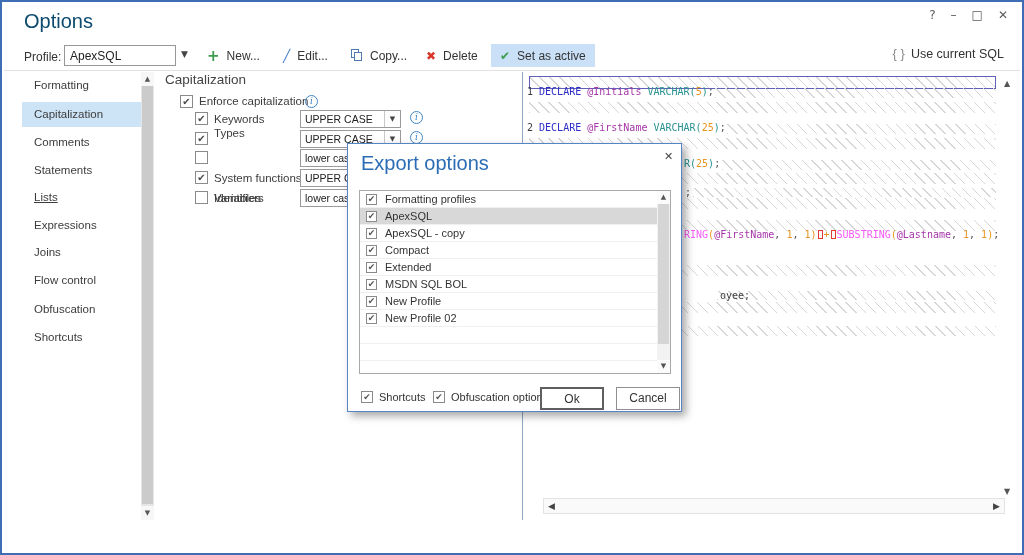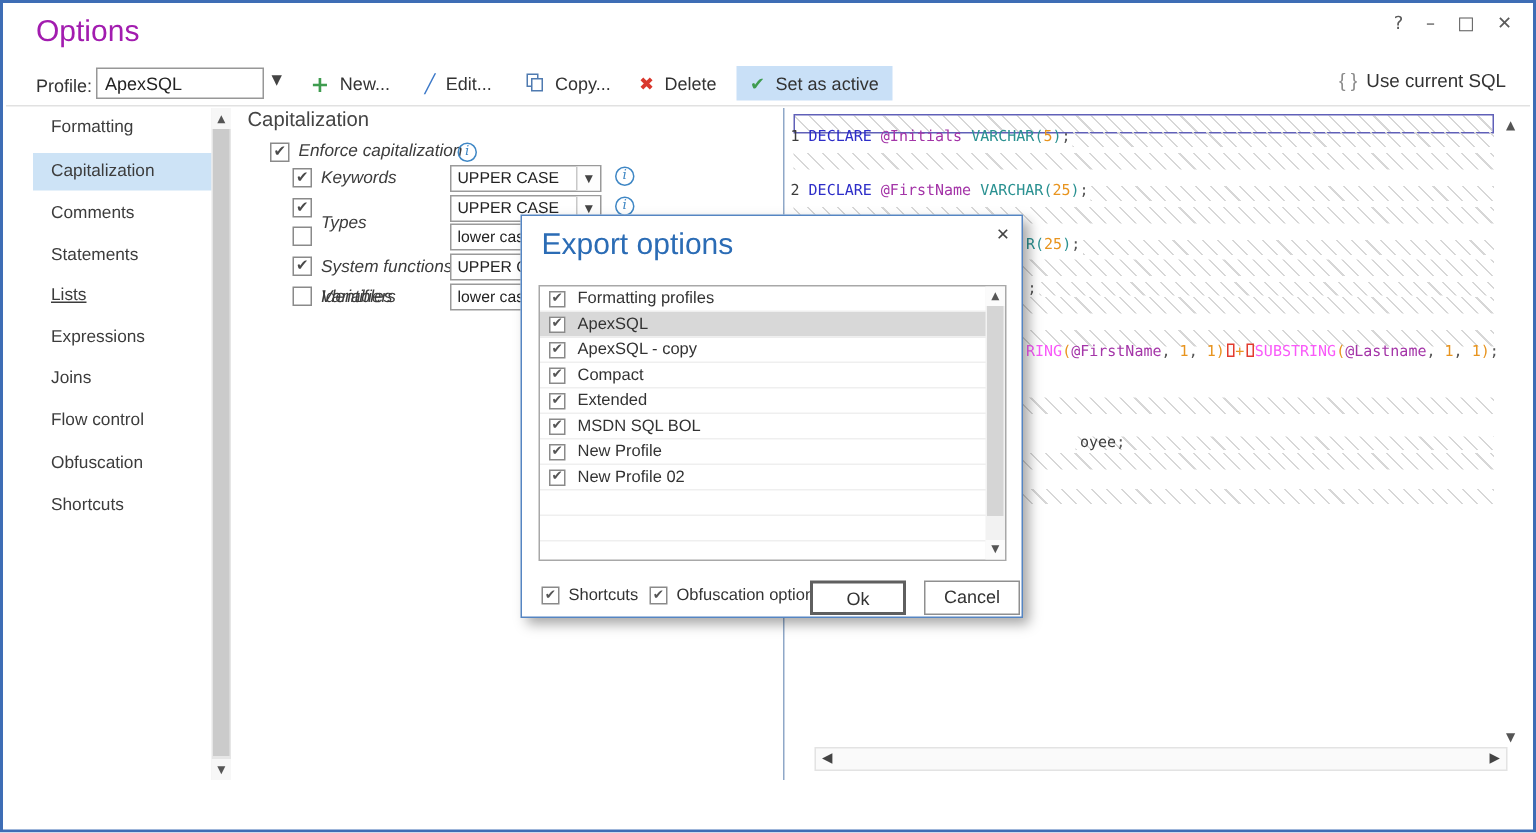--- a/index.html
+++ b/index.html
@@ -1,20 +1,20 @@
 <!DOCTYPE html>
 <html><head>
 <meta charset="utf-8">
 <style>
   * { box-sizing: border-box; margin: 0; padding: 0; }
   html,body { width:1024px; height:555px; font-family:"Liberation Sans",sans-serif; background:#fff; }
   #win { position:relative; width:1024px; height:555px; background:#fff; border:2px solid #3e6db5; overflow:hidden; }
 
   
-  .app-title { position:absolute; left:22px; top:8px; font-size:20px; color:#a21caf; }
+  .app-title { position:absolute; left:22px; top:8px; font-size:20px; color:#0c4a6e; }
   .win-controls { position:absolute; top:6px; right:14px; display:flex; gap:15px; color:#5a5a5a; font-size:12px; font-family:"DejaVu Sans",sans-serif; }
   .win-controls span { cursor:default; }
 
   
   .lbl { color:#333; font-size:12px; }
   .profile-label { position:absolute; left:22px; top:48px; }
   .profile-input { position:absolute; left:62px; top:43px; width:112px; height:21px; border:1px solid #979797; background:#fff; font-size:12px; color:#222; padding-left:5px; font-family:"Liberation Sans",sans-serif; }
   .profile-caret { position:absolute; left:179px; top:47px; font-size:9px; color:#444; font-family:"DejaVu Sans",sans-serif; }
   .tbtn { position:absolute; top:42px; height:23px; display:flex; align-items:center; gap:7px; padding:0 9px; font-size:12px; color:#333; cursor:default; }
   .tbtn .ic { font-family:"DejaVu Sans",sans-serif; }
@@ -34,21 +34,21 @@
   
   .side-item { position:absolute; left:20px; width:119px; height:25px; line-height:25px; padding-left:12px; font-size:11.5px; color:#3c3c3c; cursor:default; }
   .side-item.sel { background:#cde3f6; }
   .side-scroll { position:absolute; left:139px; top:70px; width:13px; height:448px; background:#e6e6e6; }
   .side-scroll .arr { position:absolute; left:0; width:13px; height:14px; background:#f7f7f7; color:#555; font-size:7px; text-align:center; line-height:14px; font-family:"DejaVu Sans",sans-serif; }
   .side-scroll .thumb { position:absolute; left:1px; top:14px; width:11px; height:418px; background:#cbcbcb; }
 
   
   .cap-heading { position:absolute; left:163px; top:70px; font-size:13.5px; color:#444; }
   .chk { position:absolute; width:13px; height:13px; border:1px solid #8a8a8a; background:#fff; font-family:"DejaVu Sans",sans-serif; font-size:10px; line-height:11px; text-align:center; color:#4a4a4a; }
-  .cap-label { position:absolute; font-size:11.5px; color:#3c3c3c;font-style:italic; }
+  .cap-label { position:absolute; font-size:11.5px; color:#3c3c3c; }
   .info { position:absolute; width:13px; height:13px; border:1px solid #3f87c5; border-radius:50%; color:#3f87c5; font-size:9px; line-height:11px; text-align:center; font-family:"DejaVu Serif",serif; font-style:italic; }
   .combo { position:absolute; height:18px; display:flex; border:1px solid #9a9a9a; background:#fff; }
   .combo .val { width:83px; font-size:10.5px; color:#222; line-height:16px; padding-left:4px; overflow:hidden; white-space:nowrap; }
   .combo .drop { width:16px; border-left:1px solid #c8c8c8; background:#fdfdfd; font-size:7px; color:#444; text-align:center; line-height:16px; font-family:"DejaVu Sans",sans-serif; }
 
   
   #editor { position:absolute; left:520px; top:70px; width:494px; height:448px; background:#fff; border-left:1px solid #8fa8c8; }
   .hatch { position:absolute; background-image:repeating-linear-gradient(45deg,#d7d7d7 0 1px,transparent 1px 7px); }
   .selbox { position:absolute; left:6px; top:4px; width:467px; height:13px; border:1px solid #6060b8; background-image:repeating-linear-gradient(45deg,#d7d7d7 0 1px,transparent 1px 7px); }
   .codeline { position:absolute; font-family:"DejaVu Sans Mono",monospace; font-size:10px; line-height:11px; white-space:pre; }
@@ -152,21 +152,21 @@
   <div class="info" style="left:303px; top:93px;">i</div>
   <div id="cap-rows">
       <div class="chk" style="left: 193px; top: 110px;">✔</div>
       <div class="cap-label" style="left: 212px; top: 111px;">Keywords</div>
       <div class="combo" style="left: 298px; top: 108px;">
         <div class="val">UPPER CASE</div>
         <div class="drop">▼</div>
       </div>
       <div class="info" style="left: 408px; top: 109px;">i</div>
       <div class="chk" style="left: 193px; top: 130px;">✔</div>
-      <div class="cap-label" style="left: 212px; top: 141px;">Types</div>
+      <div class="cap-label" style="left: 212px; top: 125px;">Types</div>
       <div class="combo" style="left: 298px; top: 128px;">
         <div class="val">UPPER CASE</div>
         <div class="drop">▼</div>
       </div>
       <div class="info" style="left: 408px; top: 129px;">i</div>
       <div class="chk" style="left: 193px; top: 149px;"></div>
       <div class="cap-label" style="left: 212px; top: 150px; margin-top: 40px;">Identifiers</div>
       <div class="combo" style="left: 298px; top: 147px;">
         <div class="val">lower case</div>
         <div class="drop">▼</div>

